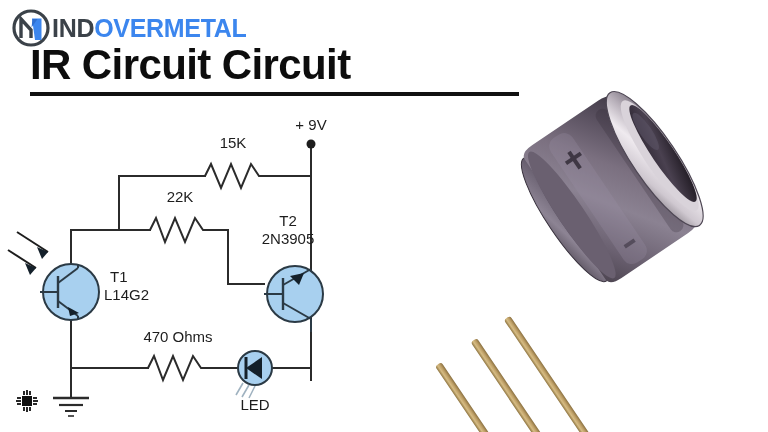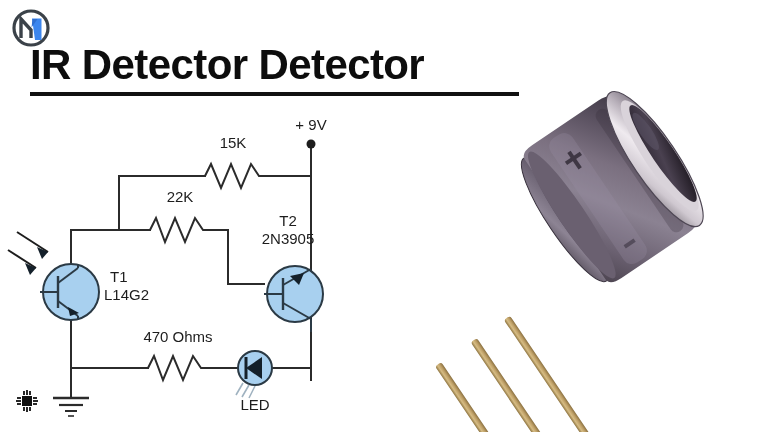--- a/index.html
+++ b/index.html
@@ -43,23 +43,26 @@
 
   <div class="brand">
     <div class="brand-mark">
       <svg viewBox="0 0 48 44" width="48" height="44" aria-hidden="true">
         <circle cx="23" cy="22" r="17" fill="none" stroke="#3b4249" stroke-width="3.2"></circle>
         <path d="M13 32 L13 13 L23 24 L23 32" fill="none" stroke="#3b4249" stroke-width="3.4" stroke-linejoin="miter"></path>
         <path d="M24 12.5 L33.5 12.5 L33.5 34 L27 34 Z" fill="#3c86ee"></path>
         <path d="M24.5 13 L29.5 13 L23.5 21.5 Z" fill="#2f6fd0"></path>
       </svg>
     </div>
-  </div>
-
-  <div class="title">IR Detector Detector</div>
+    <div class="brand-word">
+      <span class="w-dark">IND</span><span class="w-blue">OVERMETAL</span>
+    </div>
+  </div>
+
+  <div class="title">IR Circuit Circuit</div>
   <div class="title-rule"></div>
 
   <div class="circuit">
     <svg viewBox="0 0 380 328" width="380" height="328" aria-hidden="true">
       <g stroke="#2b2b2b" stroke-width="2" fill="none" stroke-linecap="square">
 
         <line x1="311" y1="40" x2="311" y2="276"></line>
 
         <line x1="119" y1="72" x2="205" y2="72"></line>
         <line x1="264" y1="72" x2="311" y2="72"></line>

